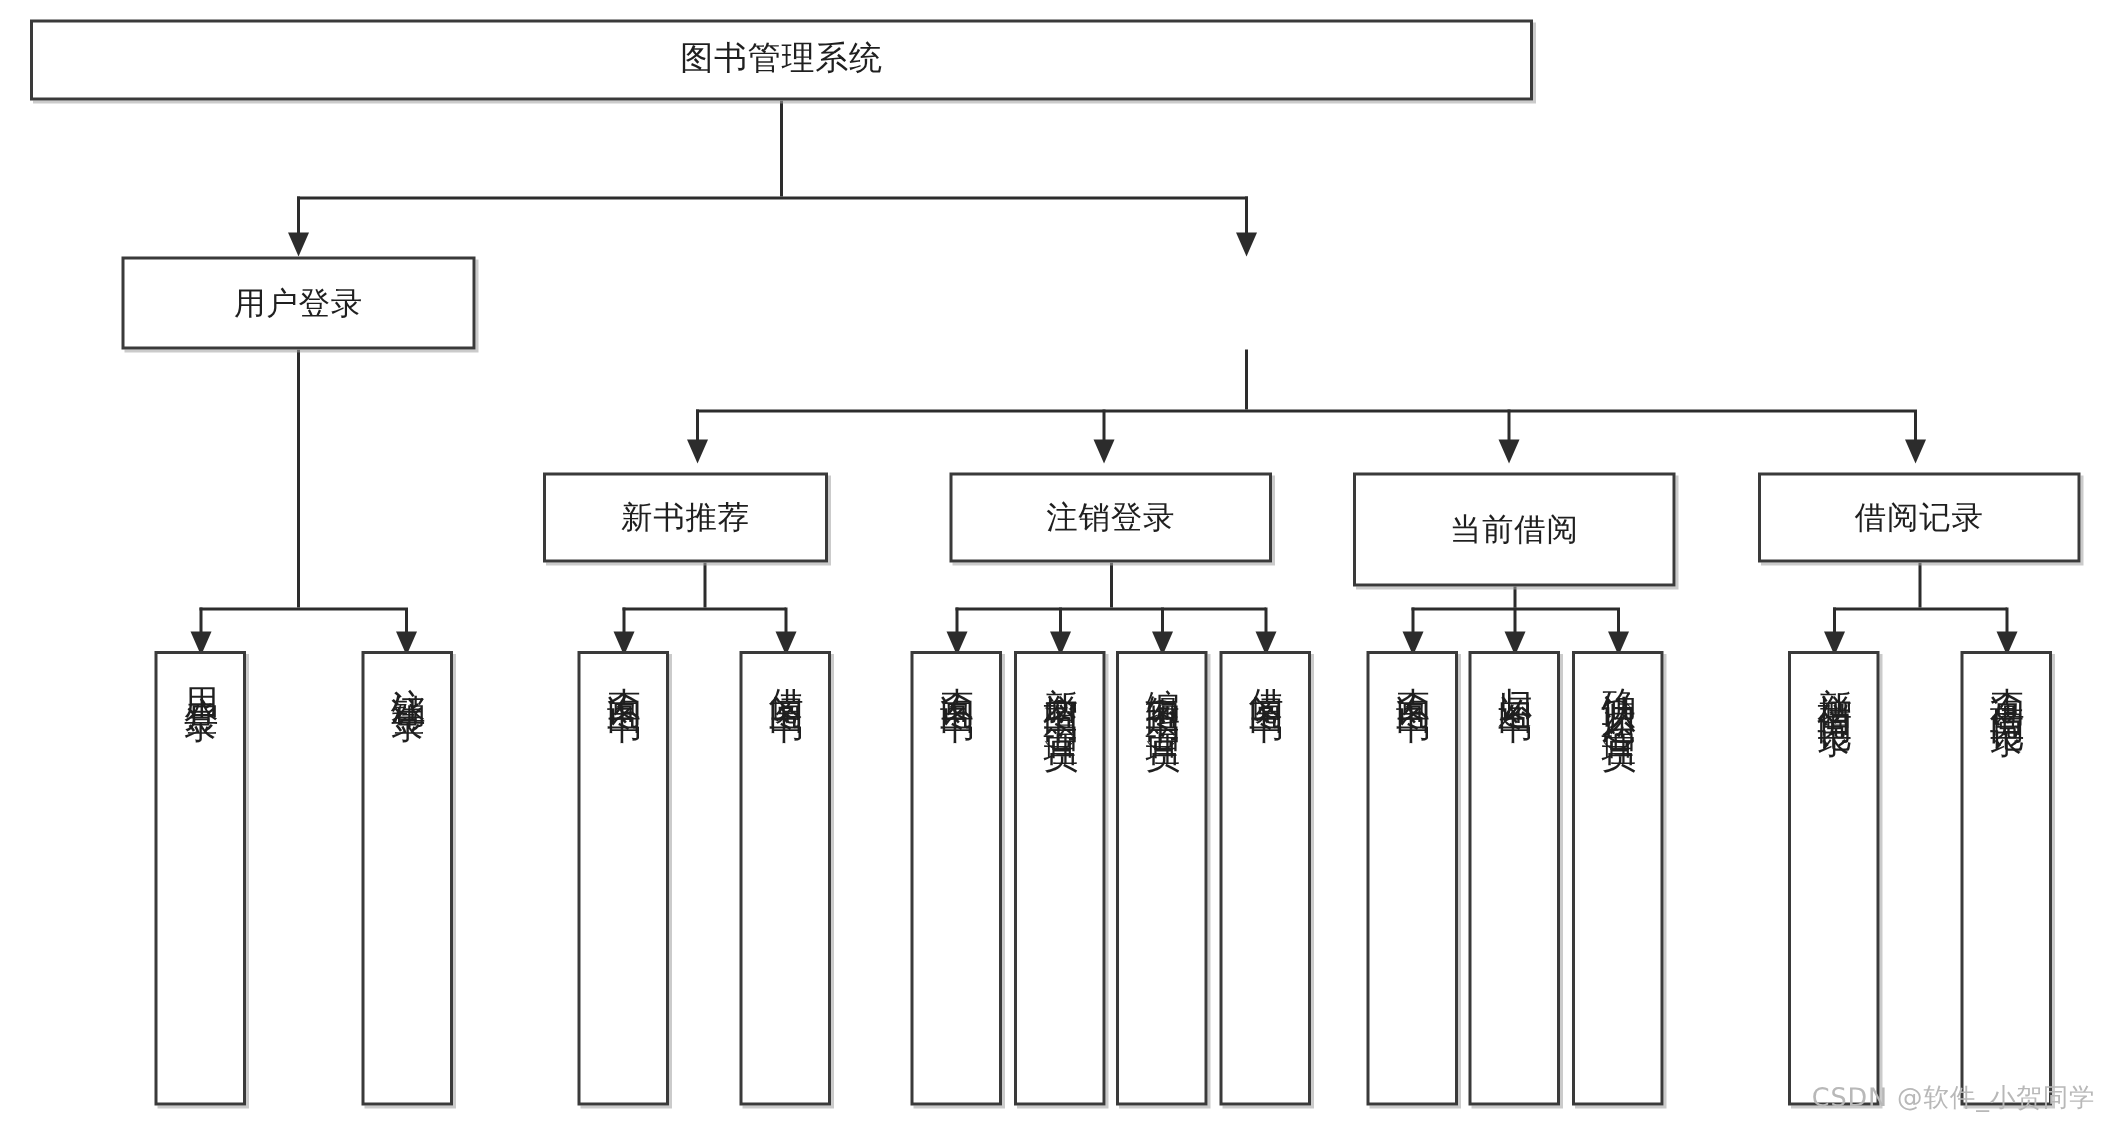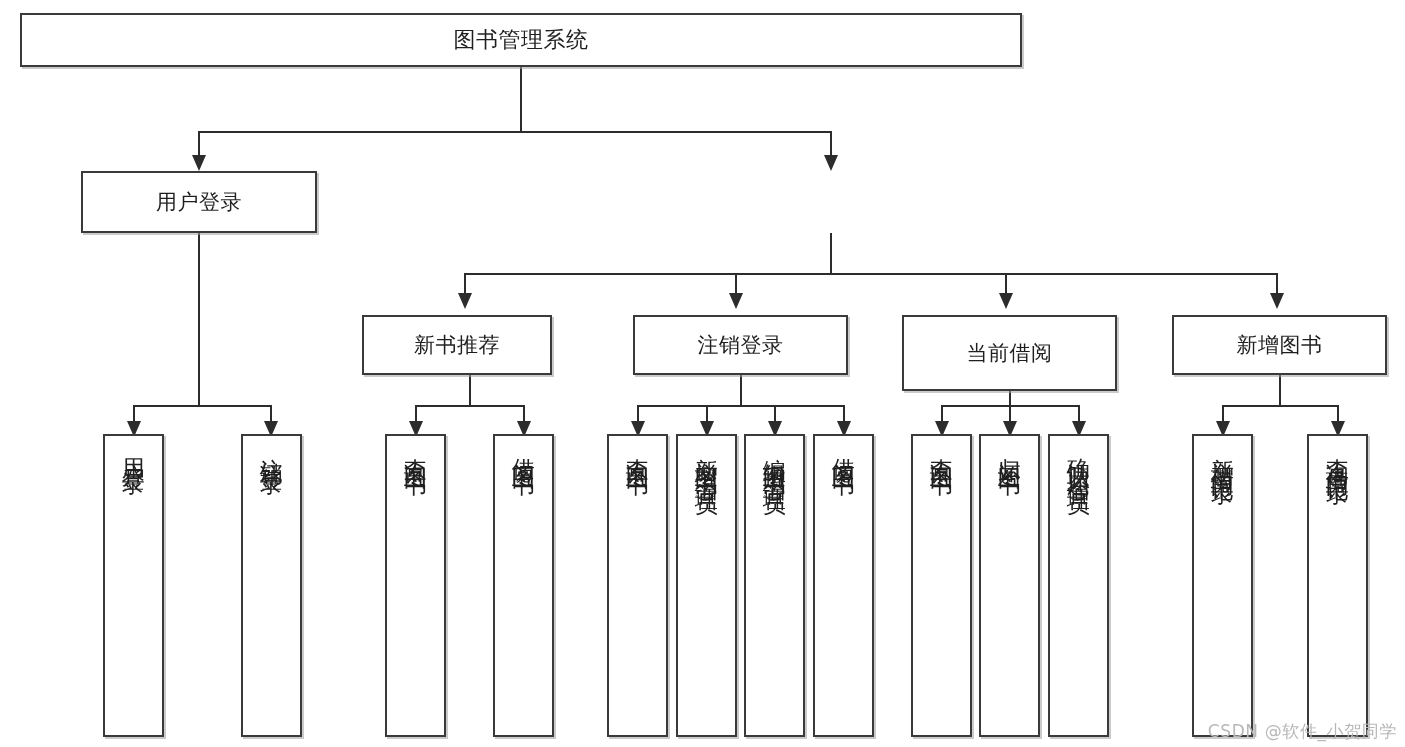--- a/index.html
+++ b/index.html
@@ -122,21 +122,21 @@
   <div class="node h" style="left:362px;top:315px;width:190px;height:60px;justify-content:center;">
     <span class="lbl">新书推荐</span>
   </div>
   <div class="node h" style="left:633px;top:315px;width:215px;height:60px;">
     <span class="lbl">注销登录</span>
   </div>
   <div class="node h" style="left:902px;top:315px;width:215px;height:76px;">
     <span class="lbl">当前借阅</span>
   </div>
   <div class="node h" style="left:1172px;top:315px;width:215px;height:60px;">
-    <span class="lbl">新增图书</span>
+    <span class="lbl">借阅记录</span>
   </div>
 
   <div class="wire v" style="left:469px;top:375px;height:30px;"></div>
   <div class="wire h" style="left:415px;top:405px;width:109px;"></div>
   <div class="wire v" style="left:415px;top:405px;height:18px;"></div>
   <div class="arrow" style="left:409px;top:421px;"></div>
   <div class="wire v" style="left:523px;top:405px;height:18px;"></div>
   <div class="arrow" style="left:517px;top:421px;"></div>
 
   <div class="wire v" style="left:740px;top:375px;height:30px;"></div>

